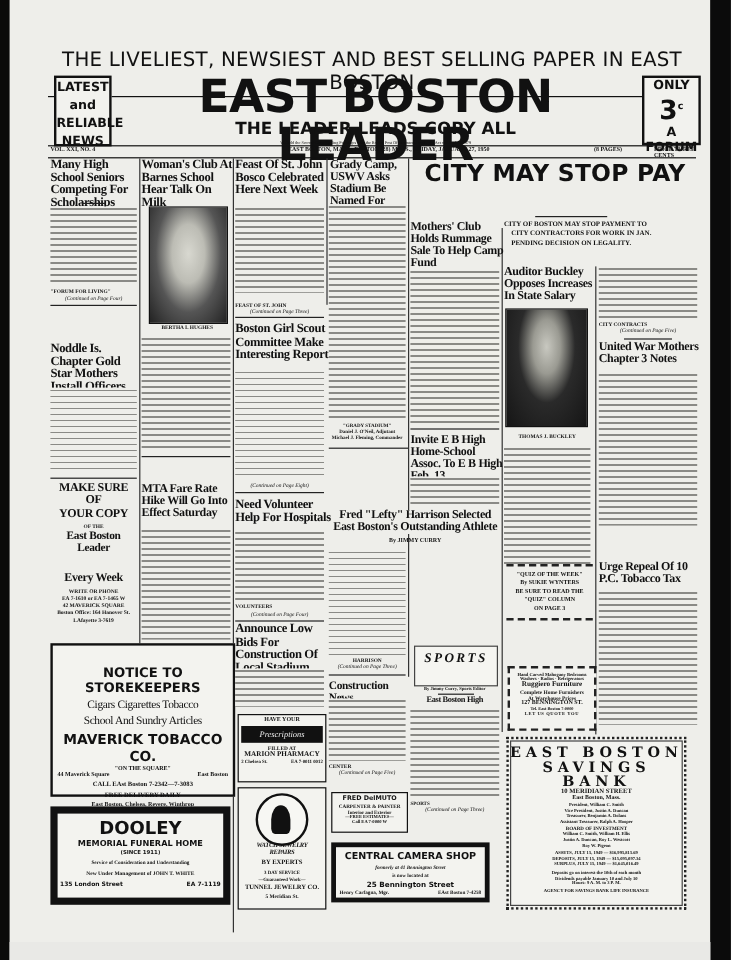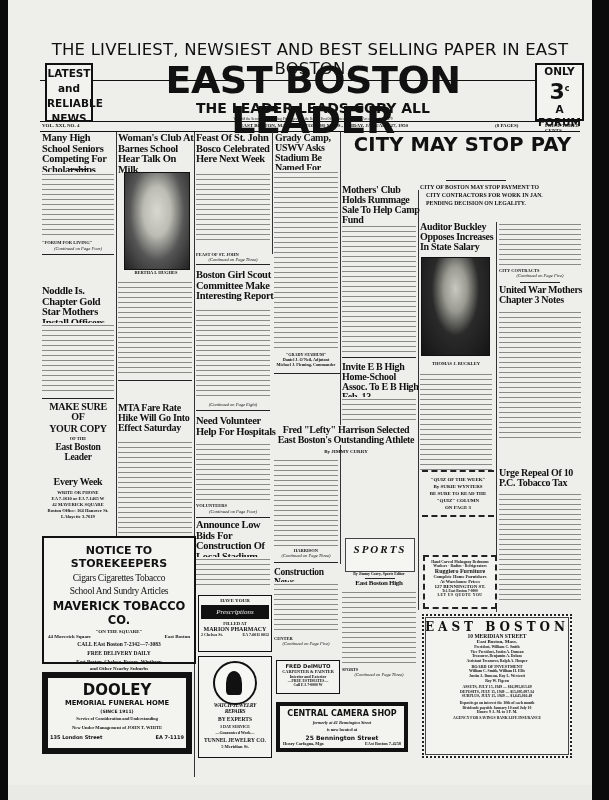--- a/index.html
+++ b/index.html
@@ -81,21 +81,21 @@
   <div class="hl" style="font-size:9.5px;margin-top:2px">East Boston Leader</div>
   <div class="hl" style="font-size:10px;margin-top:15px">Every Week</div>
   <div style="font-size:4.6px;font-weight:bold;margin-top:3px">WRITE OR PHONE</div>
   <div style="font-size:4.6px;font-weight:bold;margin-top:1px">EA 7-1610 or EA 7-1465 W</div>
   <div style="font-size:4.6px;font-weight:bold;margin-top:1px">42 MAVERICK SQUARE</div>
   <div style="font-size:4.6px;font-weight:bold;margin-top:1px">Boston Office: 164 Hanover St.</div>
   <div style="font-size:4.6px;font-weight:bold;margin-top:1px">LAfayette 3-7619</div>
 </div>
 
 <div class="abs ad" style="left:42px;top:536px;width:150px;height:124px;border-width:2px">
-  <div class="sans" style="font-weight:bold;font-size:11px;margin-top:6px">NOTICE TO STOREKEEPERS</div>
+  <div class="sans" style="font-weight:bold;font-size:11px;margin-top:16px">NOTICE TO STOREKEEPERS</div>
   <div class="hl" style="font-size:9.5px;margin-top:4px;font-weight:normal">Cigars Cigarettes Tobacco</div>
   <div class="hl" style="font-size:9.5px;margin-top:3px;font-weight:normal">School And Sundry Articles</div>
   <div class="sans" style="font-weight:bold;font-size:11.5px;margin-top:3px">MAVERICK TOBACCO CO.</div>
   <div style="font-size:5px;font-weight:bold;margin-top:2px">"ON THE SQUARE"</div>
   <div style="font-size:5px;font-weight:bold;display:flex;justify-content:space-between;padding:0 4px">
     <span>44 Maverick Square</span>
     <span>East Boston</span>
   </div>
   <div style="font-size:5.5px;font-weight:bold;margin-top:2px">CALL EAst Boston 7-2342—7-3083</div>
   <div style="font-size:5.5px;font-weight:bold;margin-top:3px">FREE DELIVERY DAILY</div>
@@ -267,20 +267,21 @@
   <div style="font-size:4.3px;font-weight:bold;margin-top:2px">is now located at</div>
   <div class="sans" style="font-size:6px;font-weight:bold;margin-top:2px">25 Bennington Street</div>
   <div style="font-size:4.3px;font-weight:bold;display:flex;justify-content:space-between;padding:0 3px">
     <span>Henry Carfagna, Mgr.</span>
     <span>EAst Boston 7-4258</span>
   </div>
 </div>
 
 <div class="abs" style="left:422px;top:614px;width:146px;height:140px;border:2px dotted #222;outline:1px solid #444;outline-offset:-4px;text-align:center;background:#f3f3ef">
   <div class="hl" style="font-size:12px;letter-spacing:4px;margin-top:5px;font-family:'DejaVu Serif',serif">EAST BOSTON</div>
+  <div class="hl" style="font-size:12px;letter-spacing:4px;font-family:'DejaVu Serif',serif">SAVINGS BANK</div>
   <div style="font-size:5.5px;font-weight:bold">10 MERIDIAN STREET</div>
   <div style="font-size:5px;font-weight:bold">East Boston, Mass.</div>
   <div style="font-size:3.8px;font-weight:bold;line-height:4.6px;margin-top:1px">
     <div>President, William C. Smith</div>
     <div>Vice President, Justin A. Duncan</div>
     <div>Treasurer, Benjamin A. Dolans</div>
     <div>Assistant Treasurer, Ralph A. Hooper</div>
   </div>
   <div style="font-size:4.2px;font-weight:bold;margin-top:1px">BOARD OF INVESTMENT</div>
   <div style="font-size:3.8px;font-weight:bold;line-height:4.6px">

